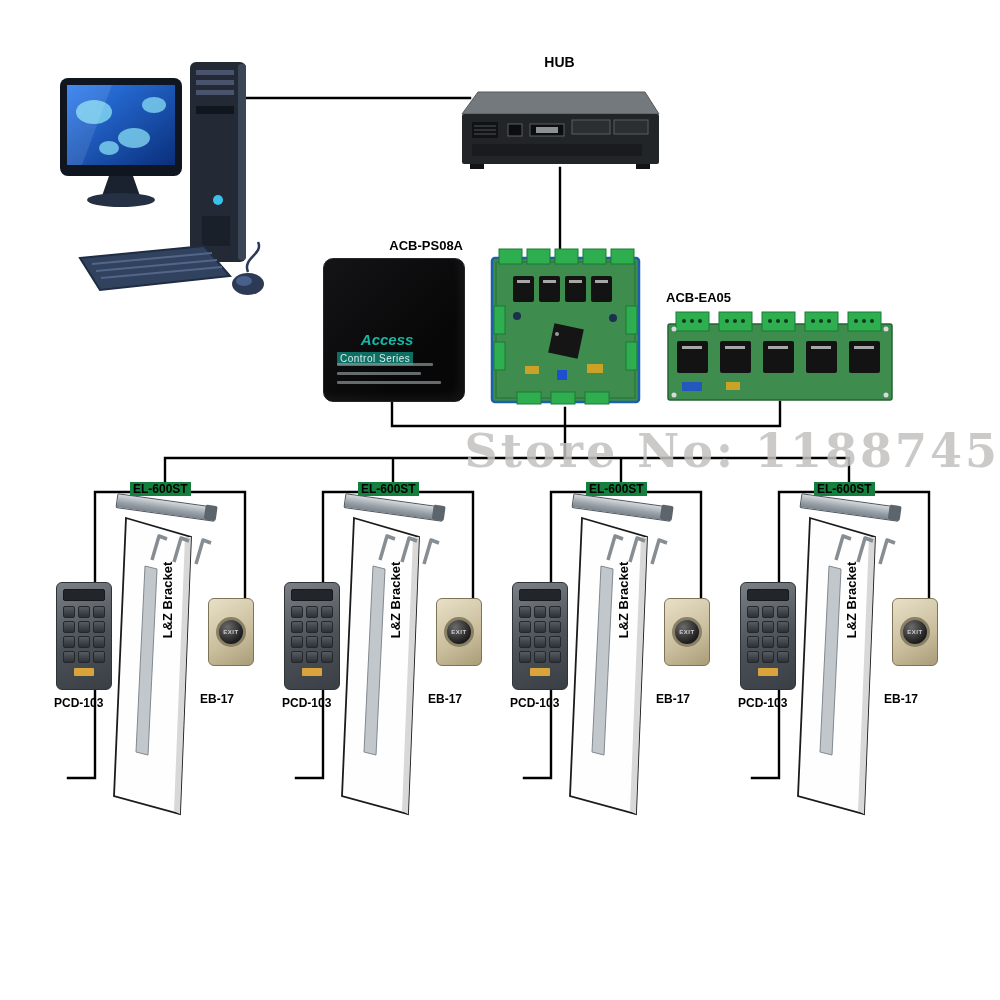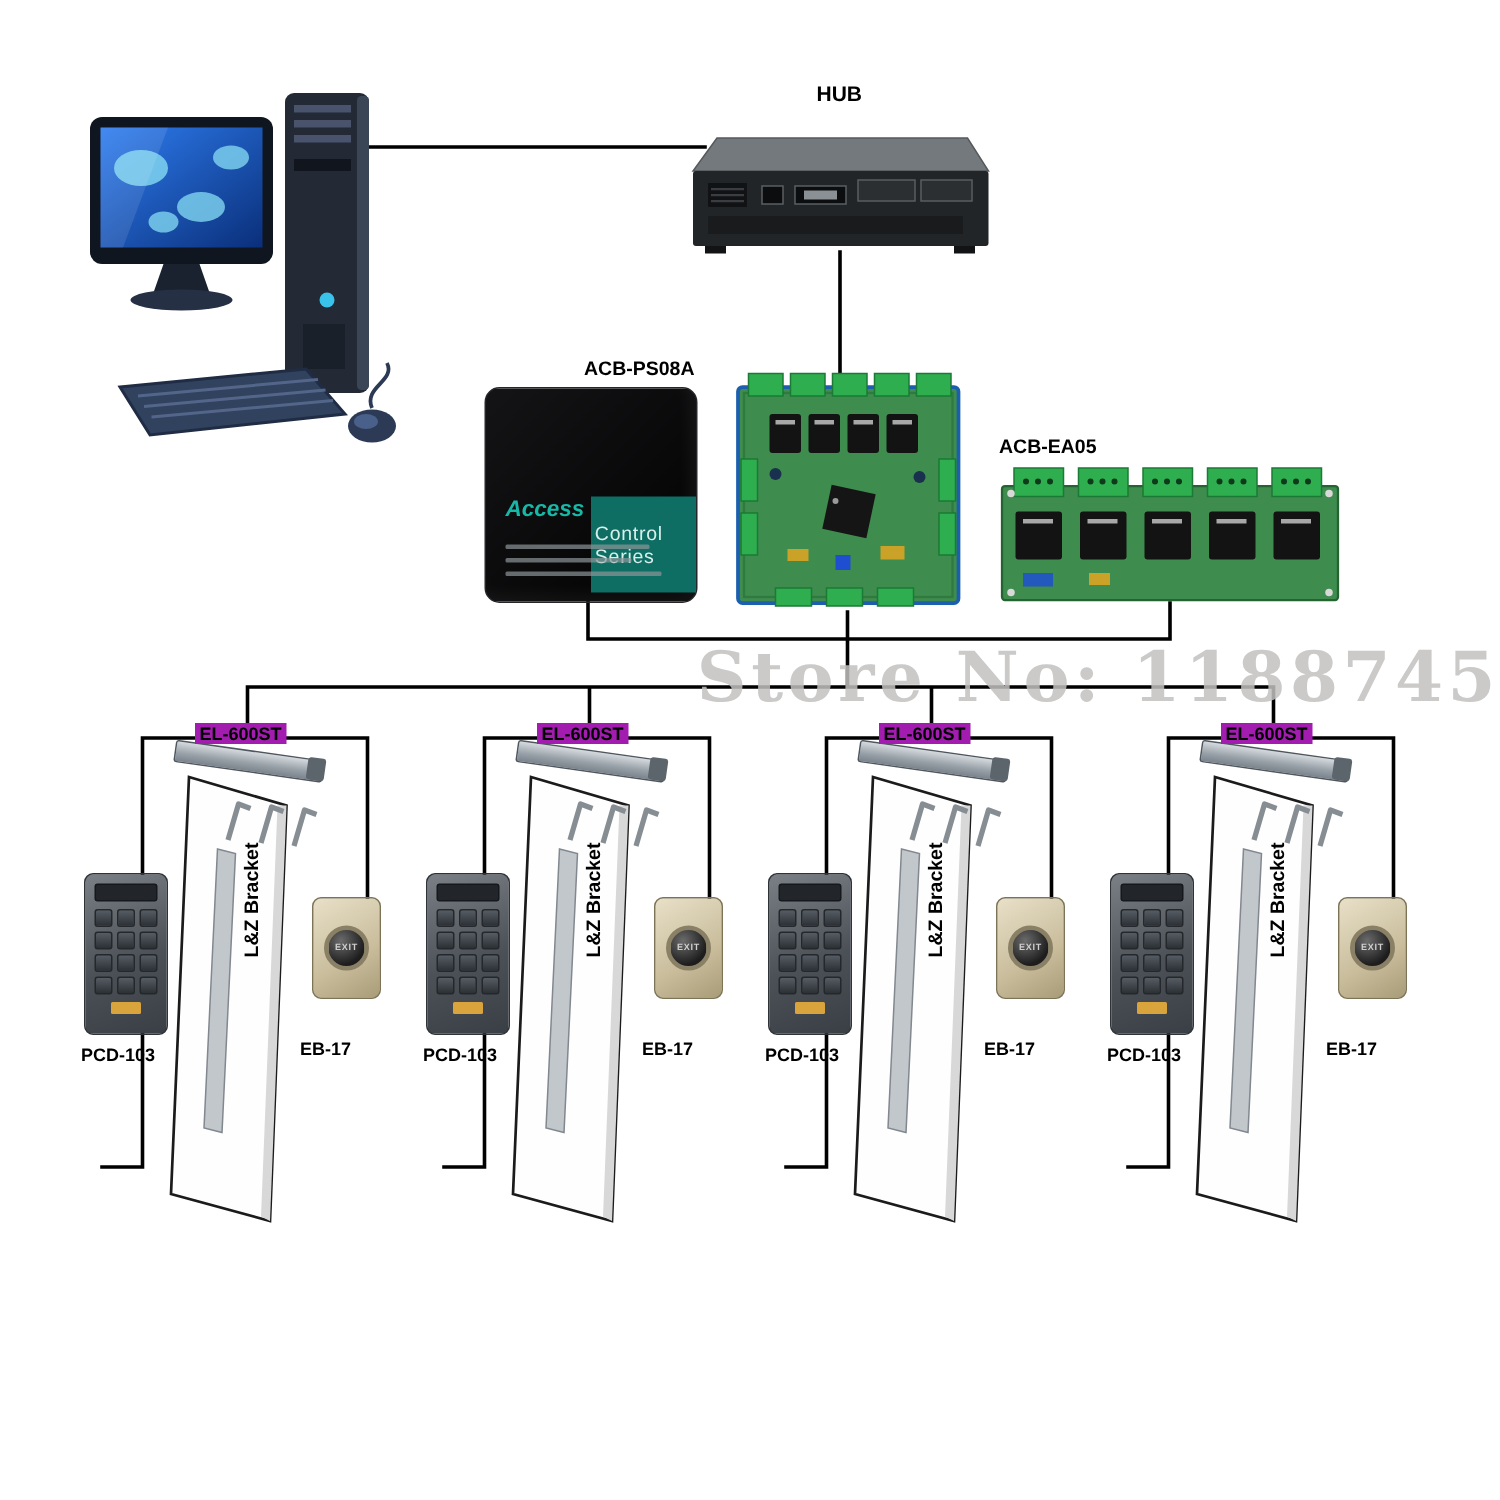--- a/index.html
+++ b/index.html
@@ -16,40 +16,40 @@
   .hub-label{position:absolute;left:452px;top:54px;width:215px;text-align:center;
     font-size:14px;font-weight:700;z-index:20;}
   .hub{position:absolute;left:452px;top:78px;width:215px;height:96px;z-index:10;}
 
   
   .psu-label{position:absolute;left:323px;top:238px;width:140px;text-align:right;
     font-size:13px;font-weight:700;z-index:20;}
   .psu{position:absolute;left:323px;top:258px;width:140px;height:142px;z-index:10;
     background:linear-gradient(135deg,#141416,#070708 70%);border:1px solid #26262a;
     border-radius:10px;box-shadow:inset -5px -5px 10px rgba(255,255,255,.05);}
-  .psu-brand{position:absolute;left:13px;top:72px;display:flex;align-items:flex-start;gap:4px;}
+  .psu-brand{position:absolute;left:13px;top:72px;display:flex;align-items:flex-end;gap:4px;flex-direction:column;}
   .psu-brand .access{color:#17b8a6;font-style:italic;font-weight:700;font-size:15px;}
-  .psu-brand .series{color:#d8efec;font-size:13px;background:#0e6e63;padding:17px 3px;letter-spacing:.5px;}
+  .psu-brand .series{color:#d8efec;font-size:10px;background:#0e6e63;padding:1px 3px;letter-spacing:.5px;}
   .psu-specs{position:absolute;left:13px;top:98px;width:110px;}
   .psu-specs .spec{height:3px;background:#8d9499;opacity:.7;margin:6px 0;border-radius:1px;}
 
   
   .controller{position:absolute;left:487px;top:246px;width:157px;height:163px;z-index:10;}
   .ea05-label{position:absolute;left:666px;top:290px;width:228px;text-align:left;
     font-size:13px;font-weight:700;z-index:20;}
   .ea05{position:absolute;left:666px;top:308px;width:228px;height:98px;z-index:10;}
 
   
   .watermark{position:absolute;left:0;top:424px;width:1000px;text-align:right;z-index:60;
     font-family:"DejaVu Serif",serif;font-weight:700;font-size:46px;letter-spacing:3px;
     color:#c2c1c0;opacity:.85;pointer-events:none;white-space:nowrap;}
 
   
   .door-group{position:absolute;top:480px;width:232px;height:360px;z-index:10;}
-  .lock-label{position:absolute;left:70px;top:2px;background:#a21caf;padding:0 3px;
+  .lock-label{position:absolute;left:70px;top:2px;background:#15803d;padding:0 3px;
     font-size:12px;font-weight:600;z-index:22;white-space:nowrap;}
   .maglock{position:absolute;left:56px;top:20px;width:98px;height:13px;z-index:12;
     background:linear-gradient(#d5dade,#97a0a7 60%,#7b848c);
     border:1px solid #4e565e;border-radius:2px;transform:rotate(8deg);}
   .maglock::after{content:"";position:absolute;right:-2px;top:-2px;width:12px;height:15px;
     background:#5c646c;border-radius:2px;}
   .brackets{position:absolute;left:88px;top:50px;z-index:12;}
   .door-svg{position:absolute;inset:0;z-index:11;}
   .lz-label{position:absolute;left:52px;top:112px;width:112px;height:16px;text-align:center;
     font-size:13px;font-weight:700;transform:rotate(-90deg);z-index:13;white-space:nowrap;}

